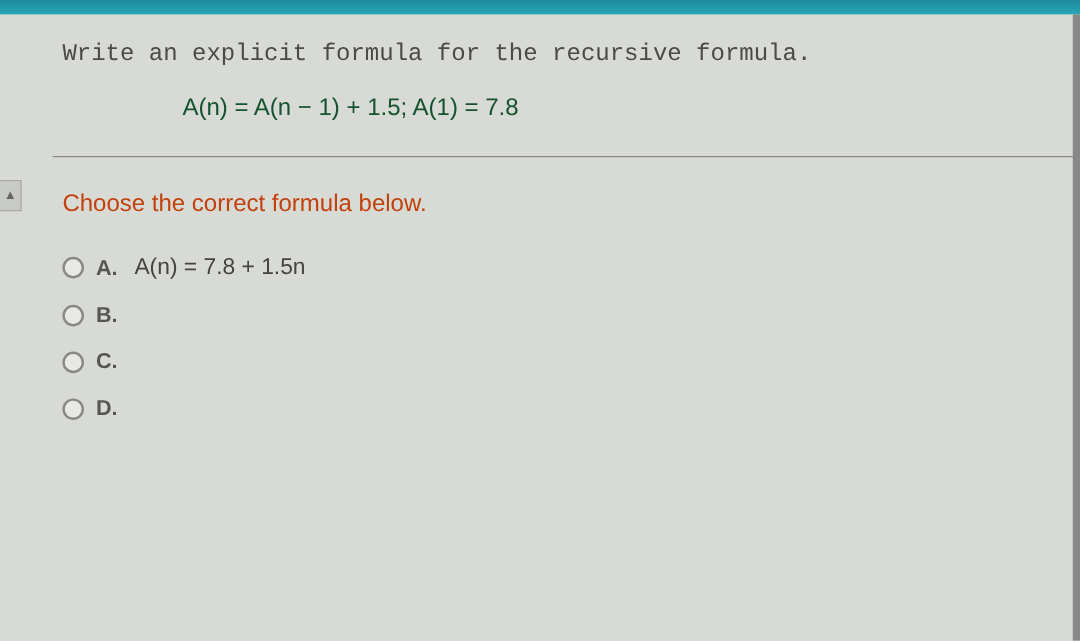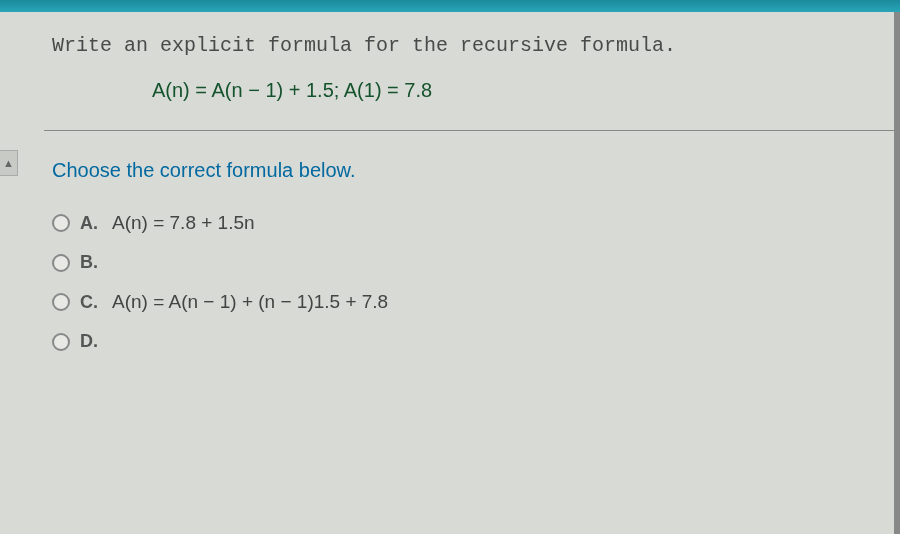--- a/index.html
+++ b/index.html
@@ -60,21 +60,21 @@
       border: none;
       border-top: 1px solid #888;
       margin-left: 22px;
       margin-right: 0;
     }
     .answer-block {
       padding: 28px 30px 20px 30px;
     }
     .choose-prompt {
       font-size: 20px;
-      color: #0369a1;
+      color: #c2410c;
       margin-bottom: 30px;
     }
     .options {
       display: flex;
       flex-direction: column;
       gap: 18px;
     }
     .option-row {
       display: flex;
       align-items: center;
@@ -139,21 +139,20 @@
       </div>
 
       <div class="option-row">
         <div class="radio"></div>
         <span class="option-letter">B.</span>
       </div>
 
       <div class="option-row">
         <div class="radio"></div>
         <span class="option-letter">C.</span>
-        <span class="option-text">A(n) = A(n − 1) + (n − 1)1.5 + 7.8</span>
       </div>
 
       <div class="option-row">
         <div class="radio"></div>
         <span class="option-letter">D.</span>
       </div>
 
     </div>
   </div>
 

